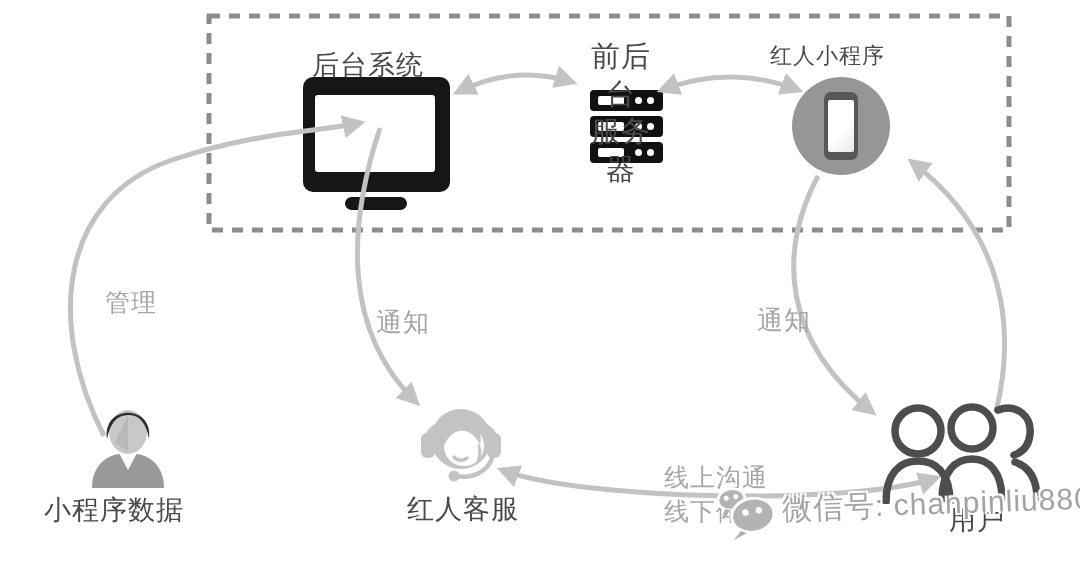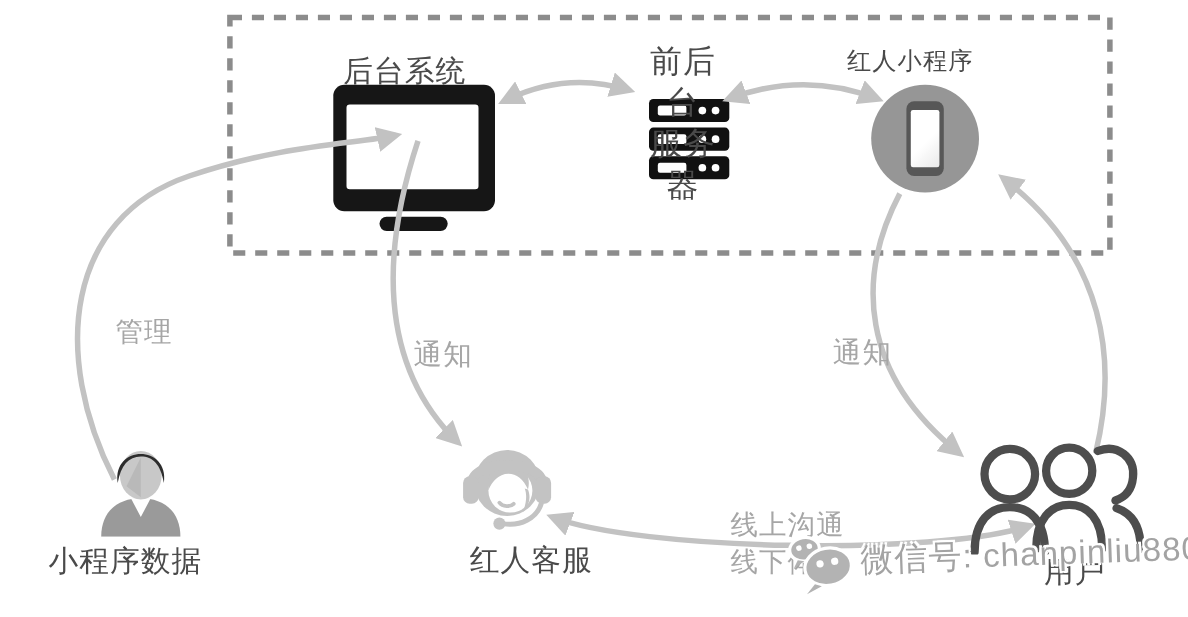--- a/index.html
+++ b/index.html
@@ -136,21 +136,21 @@
 
   <div class="abs lyr-label small-label" style="left:583px;top:38px;width:76px;">
     <div>前后台</div>
     <div>服务器</div>
   </div>
 
   <div class="abs lyr-label node-label" style="left:770px;top:41px;font-size:22px;">红人小程序</div>
 
   <div class="abs lyr-label node-label" style="left:44px;top:492px;">小程序数据</div>
 
-  <div class="abs lyr-label node-label" style="left:407px;top:491px;margin-left:20px;">红人客服</div>
+  <div class="abs lyr-label node-label" style="left:407px;top:491px;">红人客服</div>
 
   <div class="abs lyr-label node-label" style="left:949px;top:502px;">用户</div>
 
   <div class="abs lyr-label edge-label-2l" style="left:66px;top:286px;width:130px;">
     <div>管理</div>
   </div>
 
   <div class="abs lyr-label edge-label" style="left:376px;top:305px;">通知</div>
 
   <div class="abs lyr-label edge-label" style="left:757px;top:303px;">通知</div>

